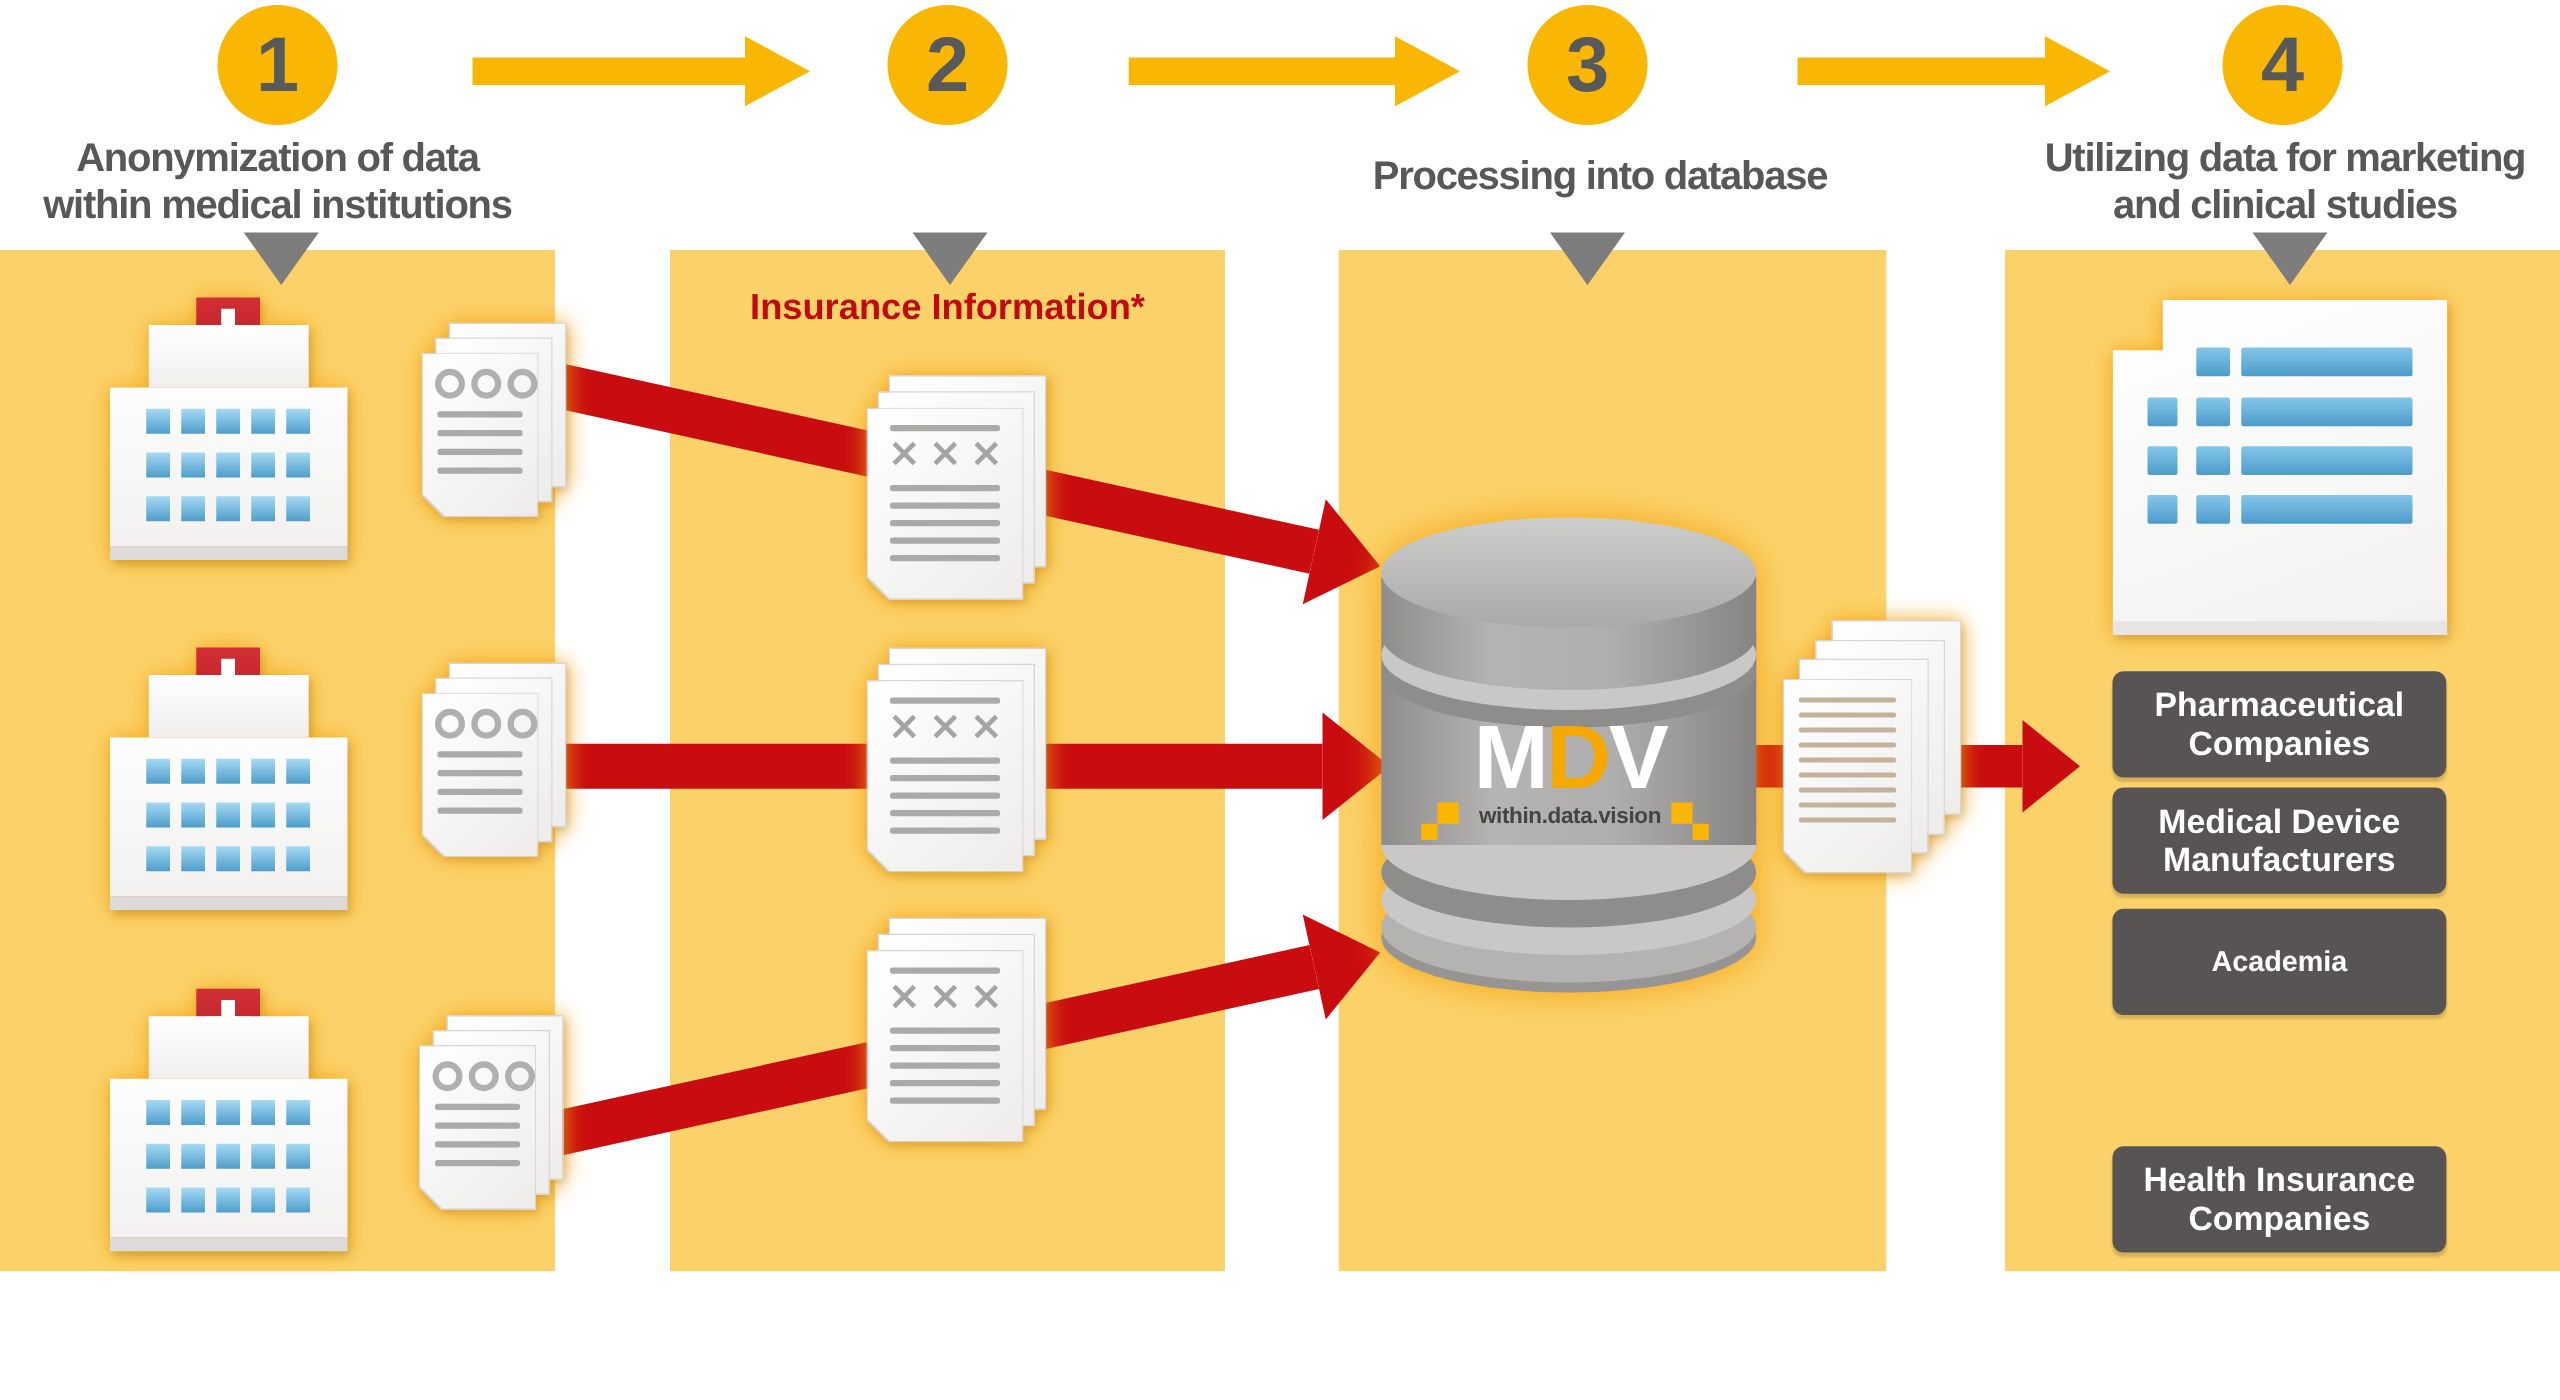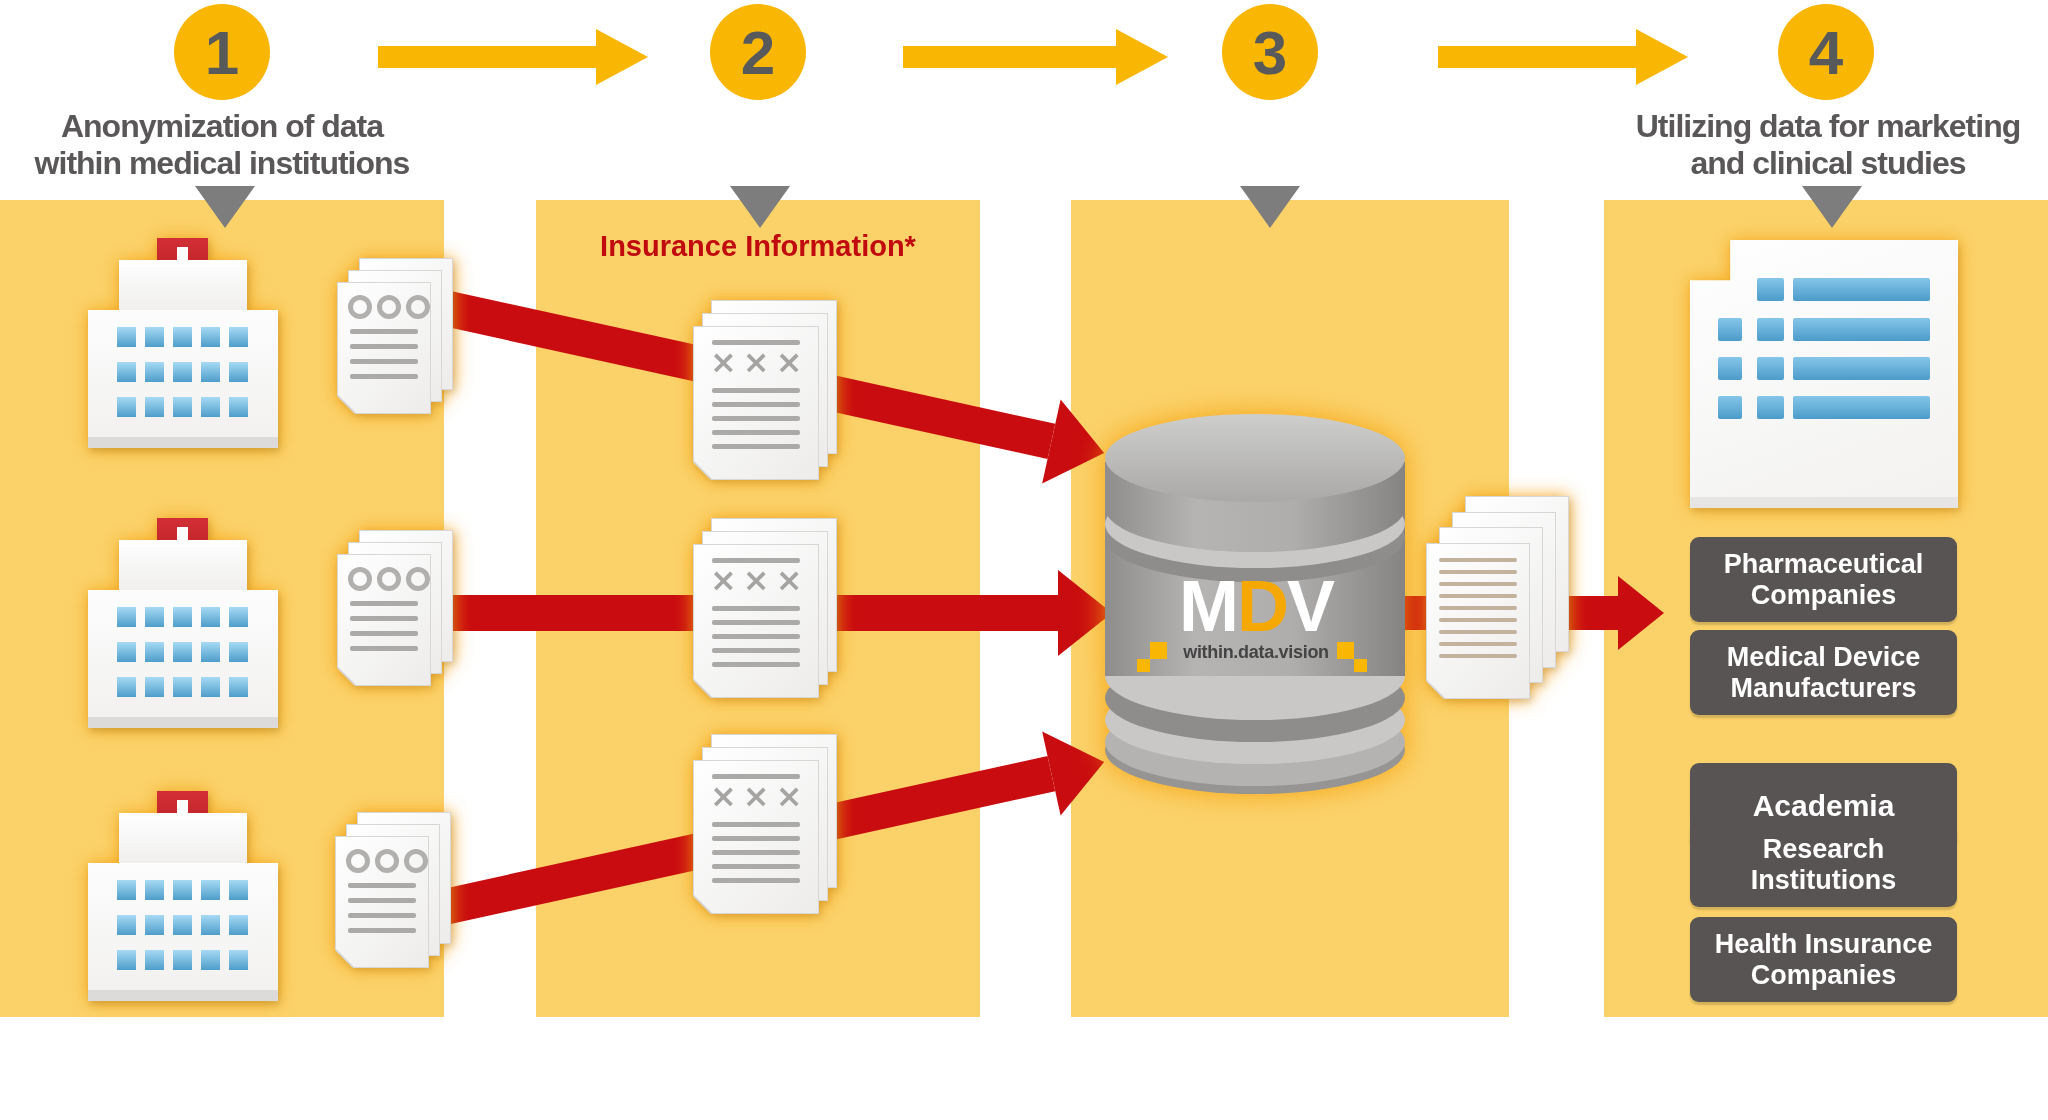--- a/index.html
+++ b/index.html
@@ -99,21 +99,21 @@
   .sheet-paper{position:absolute;inset:0;background:linear-gradient(160deg,#FFFFFF,#F2F1F0);
     clip-path:polygon(15% 0,100% 0,100% 100%,0 100%,0 15%,15% 15%);}
   .sheet-base{position:absolute;left:0;bottom:0;width:100%;height:11px;background:#E6E5E4;}
   .cbar{position:absolute;height:23px;border-radius:2px;background:linear-gradient(180deg,#85C6E9,#4C9BCA);}
 
   
   .destbox{position:absolute;left:1690px;width:267px;height:85px;background:var(--boxgray);
     border-radius:9px;display:flex;align-items:center;justify-content:center;z-index:3;
     color:#fff;font-weight:700;font-size:27px;line-height:31px;text-align:center;
     white-space:pre-line;box-shadow:0 3px 2px rgba(90,75,35,.25);}
-  .destbox.big{font-size:30px;margin-top:36px;}
+  .destbox.big{font-size:23px;}
 
   
   .fnote{position:absolute;left:6px;font-size:26px;font-weight:700;color:#565454;
     letter-spacing:-0.5px;white-space:nowrap;z-index:5;}
 </style>
 </head>
 <body>
 
 <div id="canvas">
 
@@ -137,20 +137,21 @@
 
   <div class="yarrow" style="left:378px;width:218px"></div>
   <div class="yhead" style="left:596px"></div>
   <div class="yarrow" style="left:903px;width:213px"></div>
   <div class="yhead" style="left:1116px"></div>
   <div class="yarrow" style="left:1438px;width:198px"></div>
   <div class="yhead" style="left:1636px"></div>
 
   <div class="steplabel" style="left:2px;top:108px;width:440px">Anonymization of data
 within medical institutions</div>
+  <div class="steplabel" style="left:1060px;top:122px;width:440px">Processing into database</div>
   <div class="steplabel" style="left:1608px;top:108px;width:440px">Utilizing data for marketing
 and clinical studies</div>
 
   <div class="tri" style="left:195px"></div>
   <div class="tri" style="left:730px"></div>
   <div class="tri" style="left:1240px"></div>
   <div class="tri" style="left:1802px"></div>
 
   <div class="rednote">Insurance Information*</div>
 
@@ -412,19 +413,17 @@
     <div class="cbar" style="left:28px;top:156px;width:24px"></div>
     <div class="cbar" style="left:67px;top:156px;width:27px"></div>
     <div class="cbar" style="left:103px;top:156px;width:137px"></div>
   </div>
 
   <div class="destbox" style="top:537px">Pharmaceutical
 Companies</div>
   <div class="destbox" style="top:630px">Medical Device
 Manufacturers</div>
   <div class="destbox big" style="top:727px">Academia</div>
-  <div class="destbox" style="top:822px">Research
-Institutions</div>
   <div class="destbox" style="top:917px">Health Insurance
 Companies</div>
 
 
 </div>
 
 </body></html>

